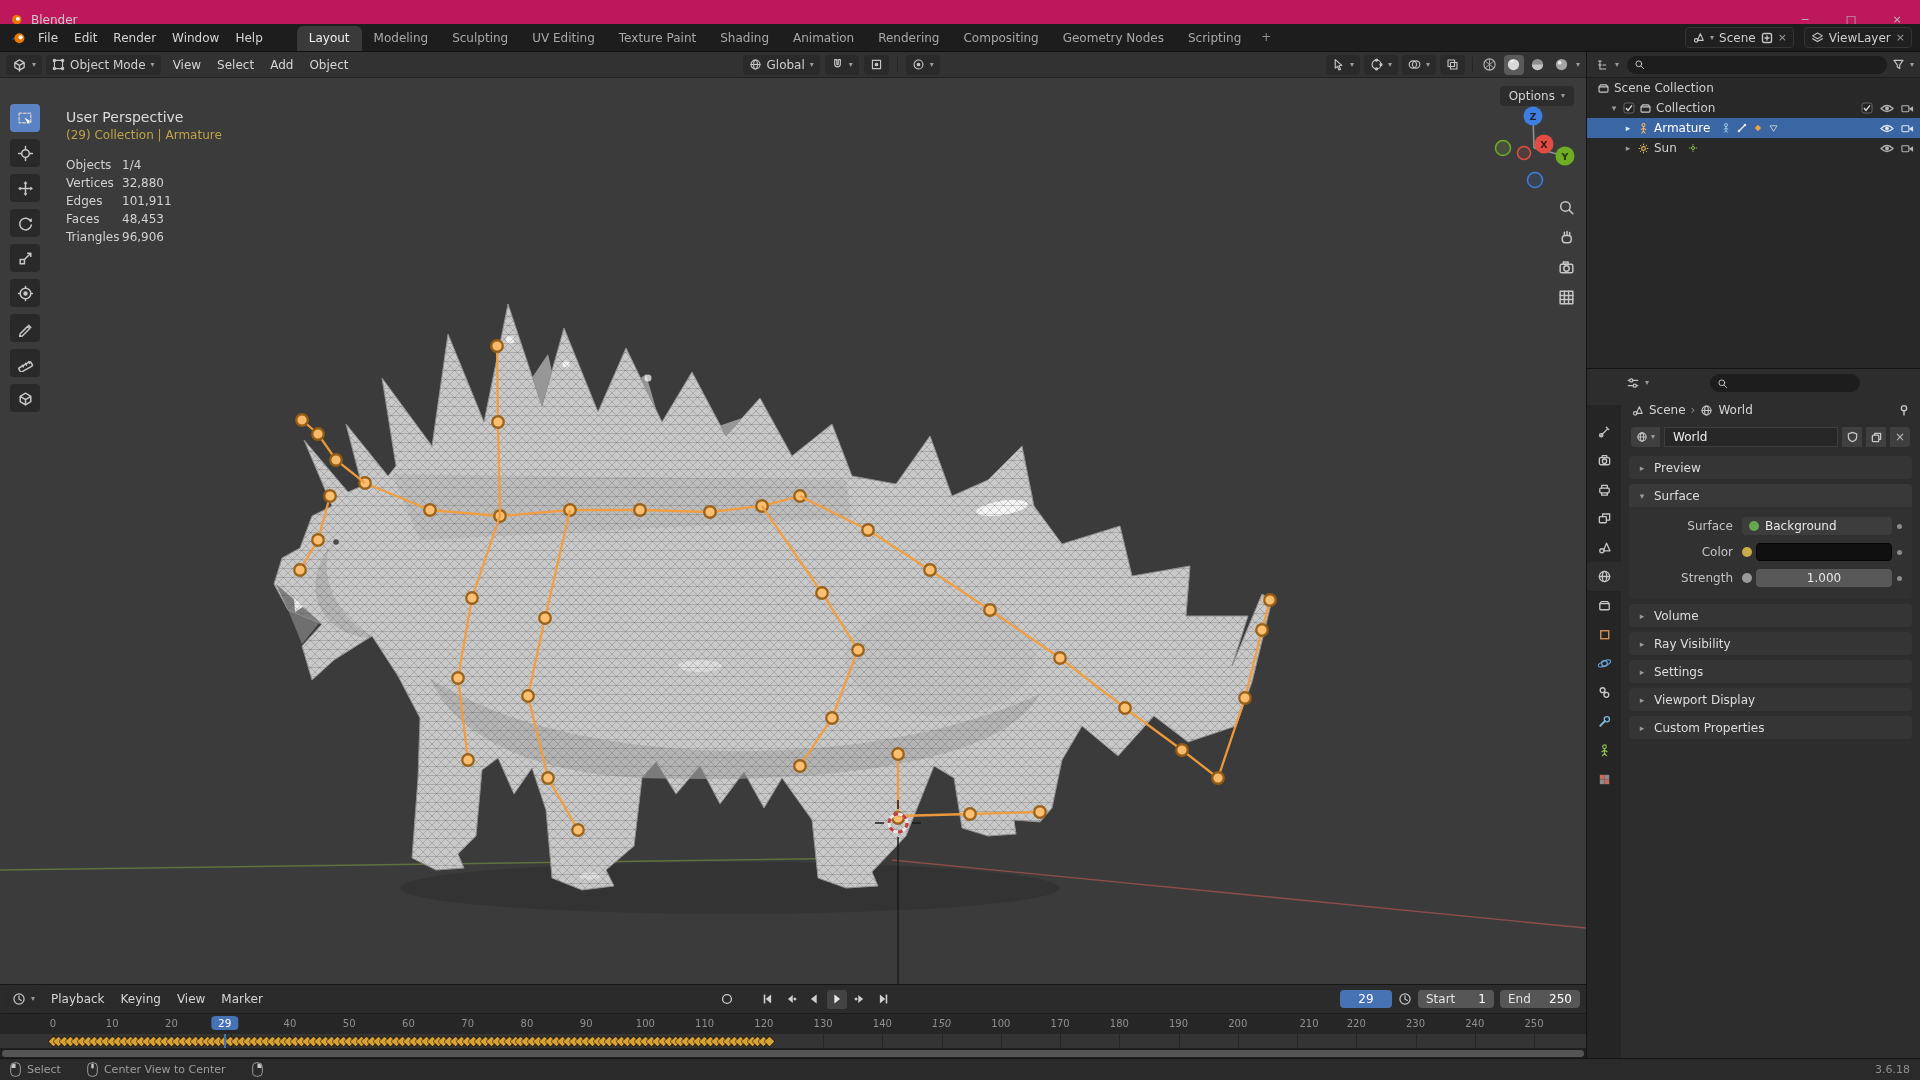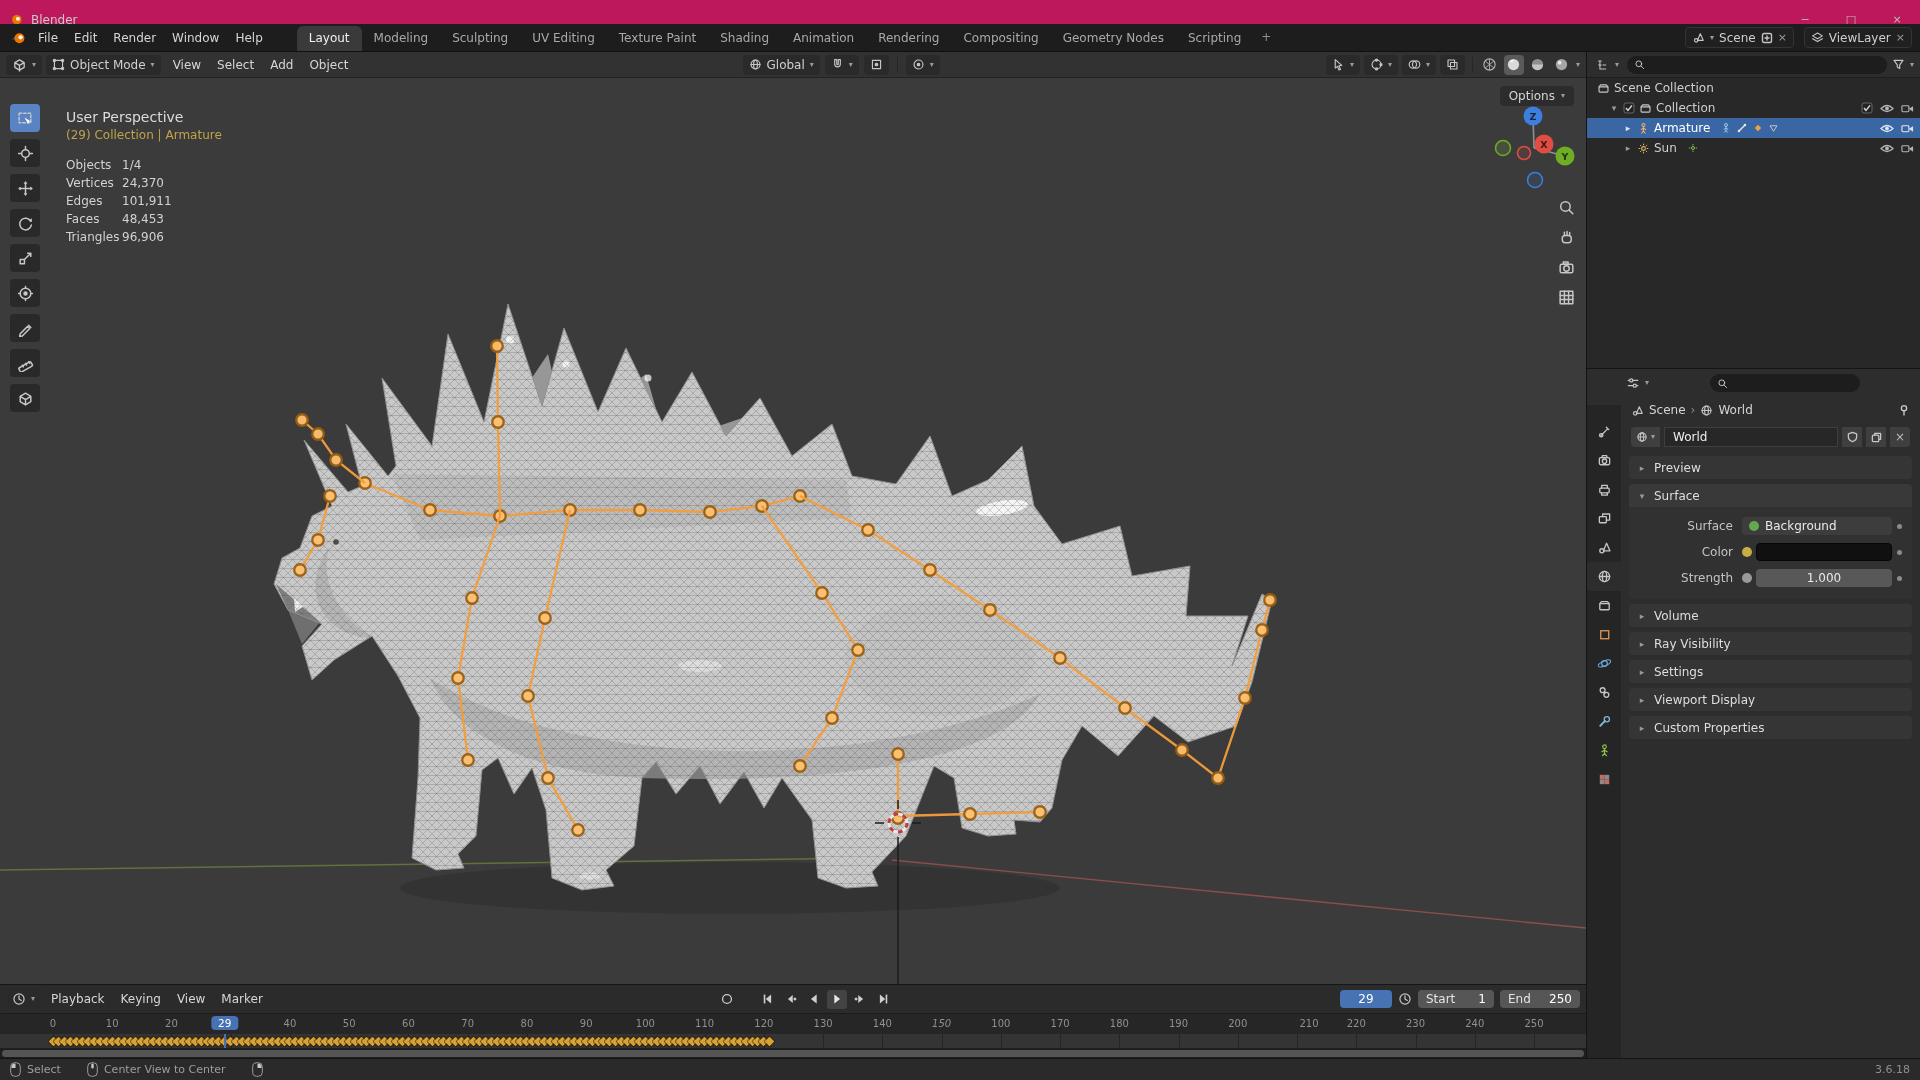--- a/index.html
+++ b/index.html
@@ -407,21 +407,21 @@
   <div class="vp-overlay">
     <div class="vp-view">User Perspective</div>
     <div class="vp-context">(29) Collection | Armature</div>
     <div class="vp-stats">
         <div class="statrow">
         <span class="sl">Objects</span>
         <span class="sv">1/4</span>
       </div>
         <div class="statrow">
         <span class="sl">Vertices</span>
-        <span class="sv">24,370</span>
+        <span class="sv">32,880</span>
       </div>
         <div class="statrow">
         <span class="sl">Edges</span>
         <span class="sv">101,911</span>
       </div>
         <div class="statrow">
         <span class="sl">Faces</span>
         <span class="sv">48,453</span>
       </div>
         <div class="statrow">

